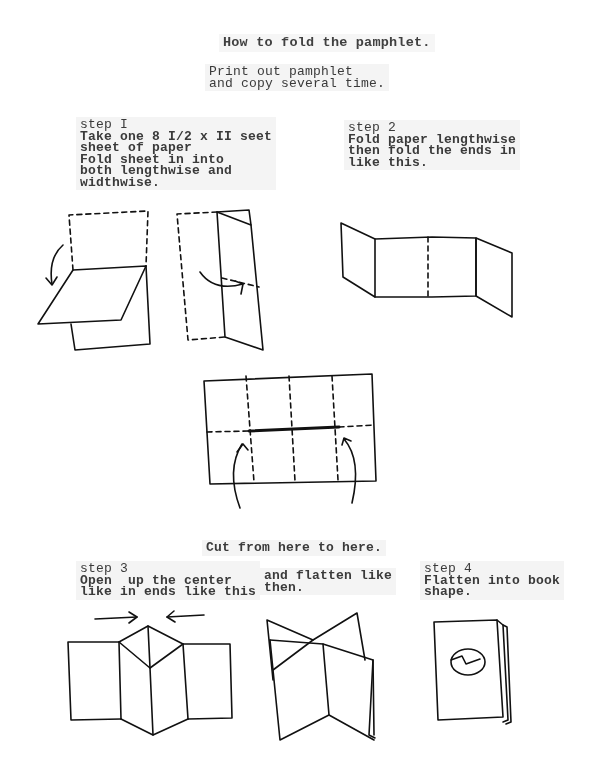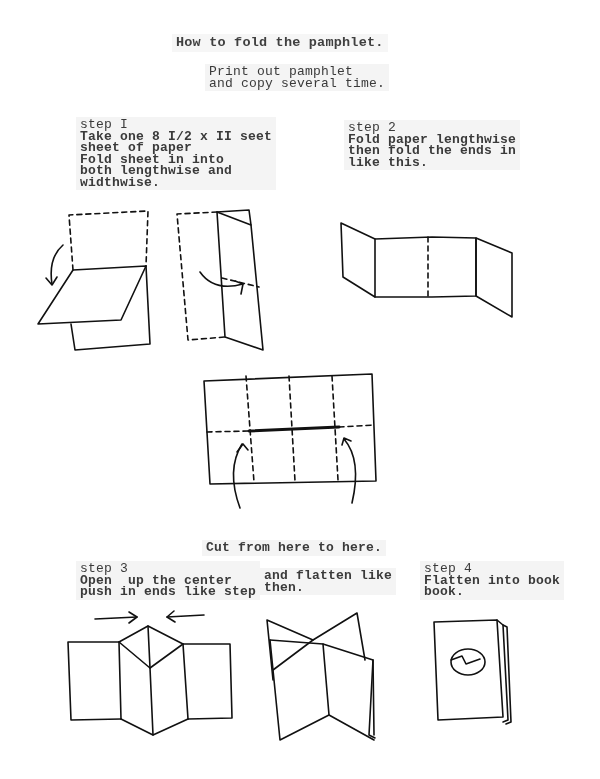--- a/index.html
+++ b/index.html
@@ -1,20 +1,20 @@
 <!DOCTYPE html>
 <html><head>
 <meta charset="utf-8">
 <style>
   html, body { margin: 0; padding: 0; background: #ffffff; }
   body { width: 600px; height: 779px; position: relative; overflow: hidden;
          font-family: "Liberation Mono", "DejaVu Sans Mono", monospace; color: #333; }
   .txt { position: absolute; white-space: pre; font-size: 13px; line-height: 11.5px;
          background: #f4f4f4; padding: 2px 4px; color: #3a3a3a; letter-spacing: 0.2px; }
-  .title { font-size: 13.5px; font-weight: bold; line-height: 14px; background: #f6f6f6; color: #404040; }
+  .title { font-size: 13.5px; font-weight: bold; line-height: 14px; background: #f6f6f6; color: #404040; margin-left: 47px; }
   .bold { font-weight: bold; margin-top: 24px; }
   svg.draw { position: absolute; left: 0; top: 0; }
   svg.draw path, svg.draw line, svg.draw polyline, svg.draw polygon, svg.draw ellipse {
     fill: none; stroke: #111; stroke-width: 1.6; stroke-linecap: round; stroke-linejoin: round; }
   svg.draw .dash { stroke-dasharray: 5 4; }
   svg.draw .thick { stroke-width: 3; }
 </style>
 </head>
 <body>
 
@@ -31,28 +31,28 @@
 
 <div class="txt" style="left:344px; top:120px;"><span>step 2</span>
 <span class="bold">Fold paper lengthwise</span>
 <span class="bold">then fold the ends in</span>
 <span class="bold">like this.</span></div>
 
 <div class="txt bold" style="left:202px; top:516px;text-align:center;">Cut from here to here.</div>
 
 <div class="txt" style="left:76px; top:561px;"><span>step 3</span>
 <span class="bold">Open  up the center</span>
-<span class="bold">push in ends like step</span></div>
+<span class="bold">like in ends like this</span></div>
 
 <div class="txt" style="left:260px; top:568px;"><span class="bold">and flatten like</span>
 <span class="bold">then.</span></div>
 
 <div class="txt" style="left:420px; top:561px;"><span>step 4</span>
 <span class="bold">Flatten into book</span>
-<span class="bold">book.</span></div>
+<span class="bold">shape.</span></div>
 
 <svg class="draw" width="600" height="779" viewBox="0 0 600 779">
 
   <g>
     <polyline class="dash" points="73,270 69,215 148,211 146,266"></polyline>
     <polygon points="73,270 146,266 121,320 38,324"></polygon>
     <polyline points="146,266 150,344 75,350 71,324"></polyline>
     <path d="M63,245 Q48,258 52,284"></path>
     <polyline points="46,278 52,285 57,277"></polyline>
   </g>

